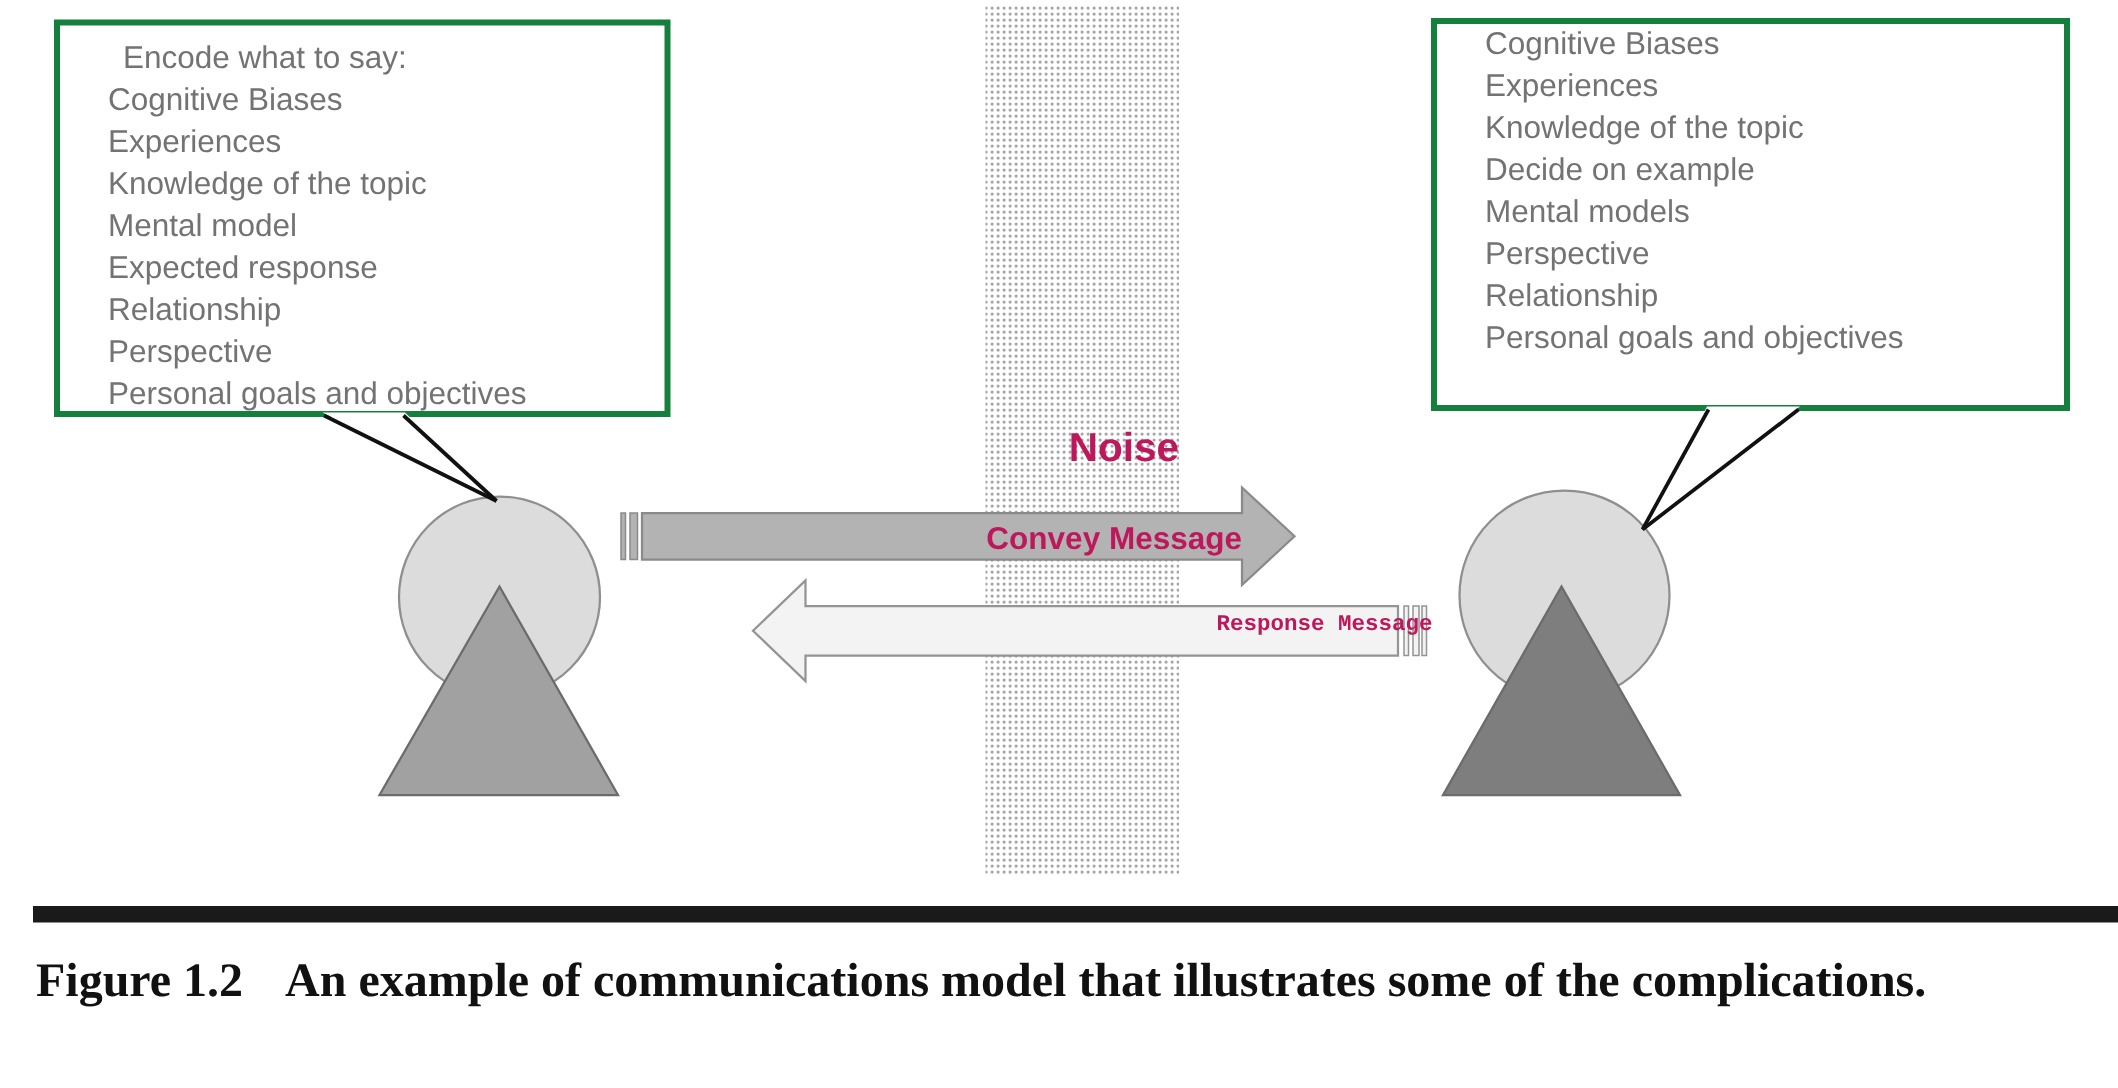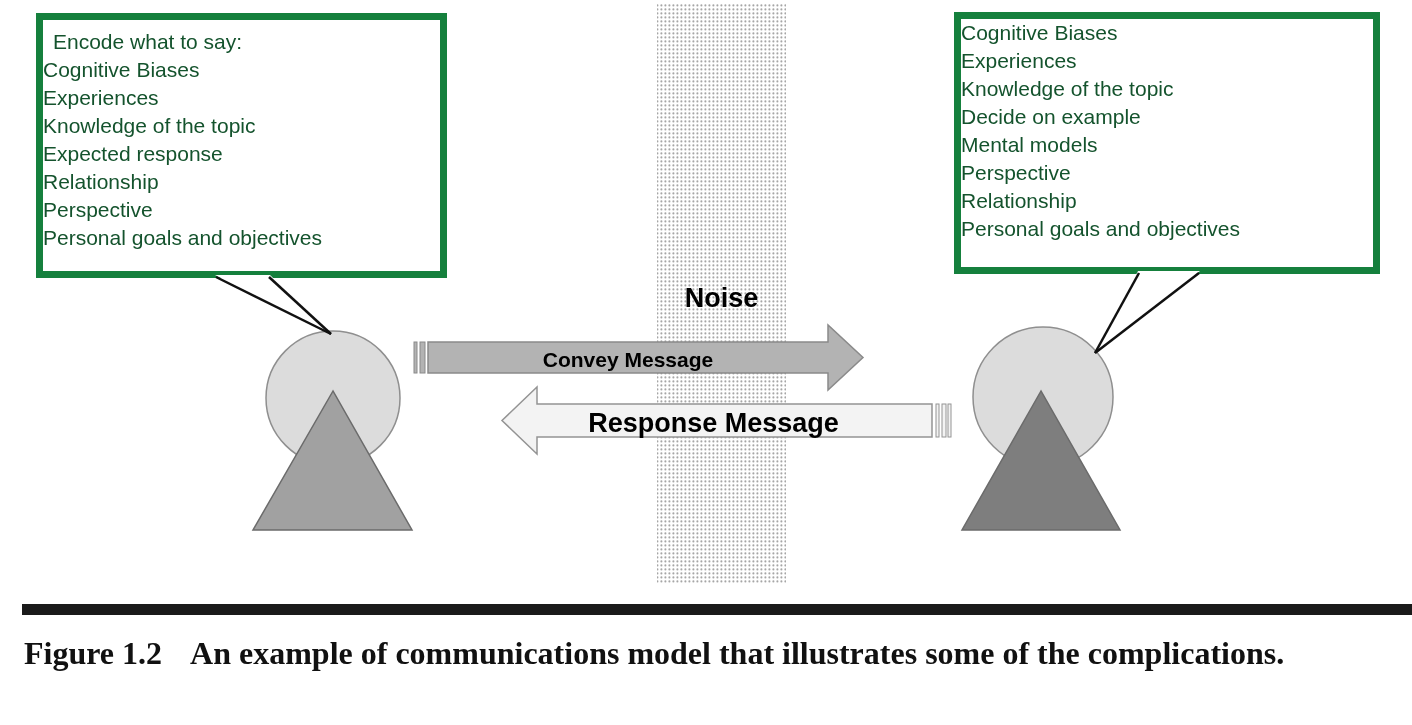--- a/index.html
+++ b/index.html
@@ -7,44 +7,45 @@
     position:relative;
     width:1412px;height:725px;
     background:#ffffff;
     font-family:"Liberation Sans", sans-serif;
     overflow:hidden;
   }
   
   .callout{
     position:absolute;
     background:#ffffff;
-    border:7px solid #15803d;
-    color:#14532d;
+    border:4px solid #15803d;
+    color:#737373;
     font-size:21px;
     line-height:28px;
     z-index:1;
     box-sizing:border-box;
+    padding-left:32px;
   }
   .callout .title{margin:8px 0 0 10px;}
   .callout .item{}
   #encode-box{left:36px;top:13px;width:411px;height:265px;}
   #decode-box{left:954px;top:12px;width:426px;height:262px;}
   
   svg.diagram{
     position:absolute;left:0;top:0;z-index:2;pointer-events:none;
   }
   
   .float-label{
     position:absolute;z-index:3;
-    font-weight:bold;color:#000000;
-    text-align:center;
+    font-weight:bold;color:#be185d;
+    text-align:right;
   }
   #noise-label{left:657px;top:283px;width:129px;font-size:27px;}
   #convey-label{left:428px;top:348px;width:400px;font-size:21px;}
-  #response-label{left:516px;top:408px;width:395px;font-size:27px;}
+  #response-label{left:560px;top:408px;width:395px;font-size:15px;font-family:Liberation Mono, monospace;}
   
   .rule{
     position:absolute;left:22px;top:604px;width:1390px;height:11px;
     background:#1a1a1a;z-index:1;
   }
   .caption{
     position:absolute;left:24px;top:630px;width:1372px;
     margin:0;
     font-family:"Liberation Serif", serif;
     font-weight:bold;
@@ -59,20 +60,21 @@
 </head>
 <body>
 
 <div class="page">
 
   <div class="callout" id="encode-box">
     <div class="title">Encode what to say:</div>
     <div class="item">Cognitive Biases</div>
     <div class="item">Experiences</div>
     <div class="item">Knowledge of the topic</div>
+    <div class="item">Mental model</div>
     <div class="item">Expected response</div>
     <div class="item">Relationship</div>
     <div class="item">Perspective</div>
     <div class="item">Personal goals and objectives</div>
   </div>
 
   <div class="callout" id="decode-box">
     <div class="item">Cognitive Biases</div>
     <div class="item">Experiences</div>
     <div class="item">Knowledge of the topic</div>

